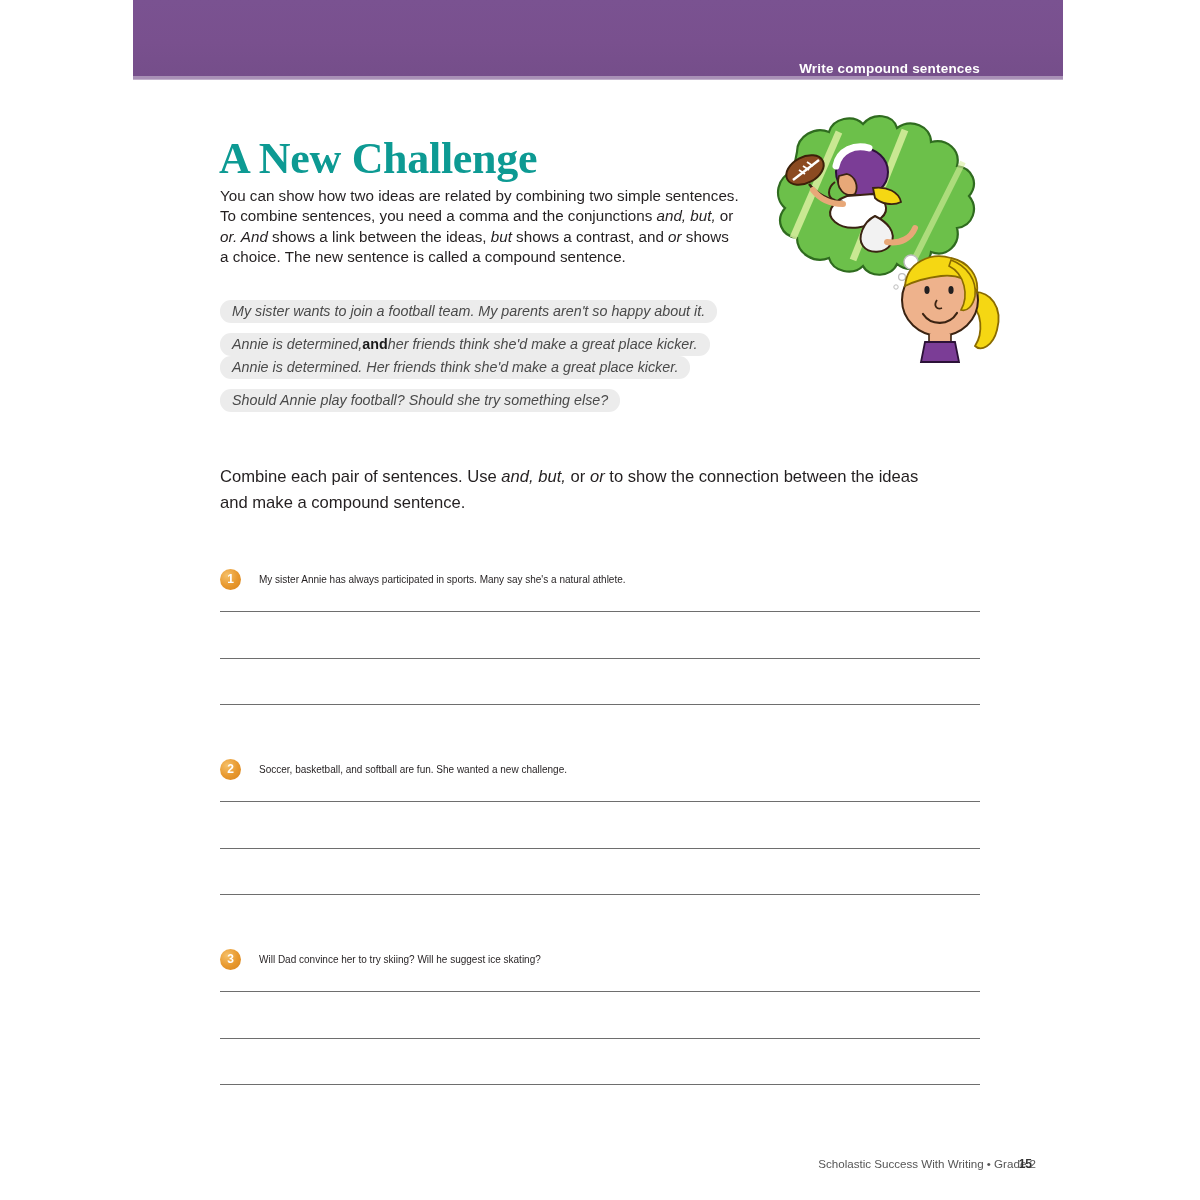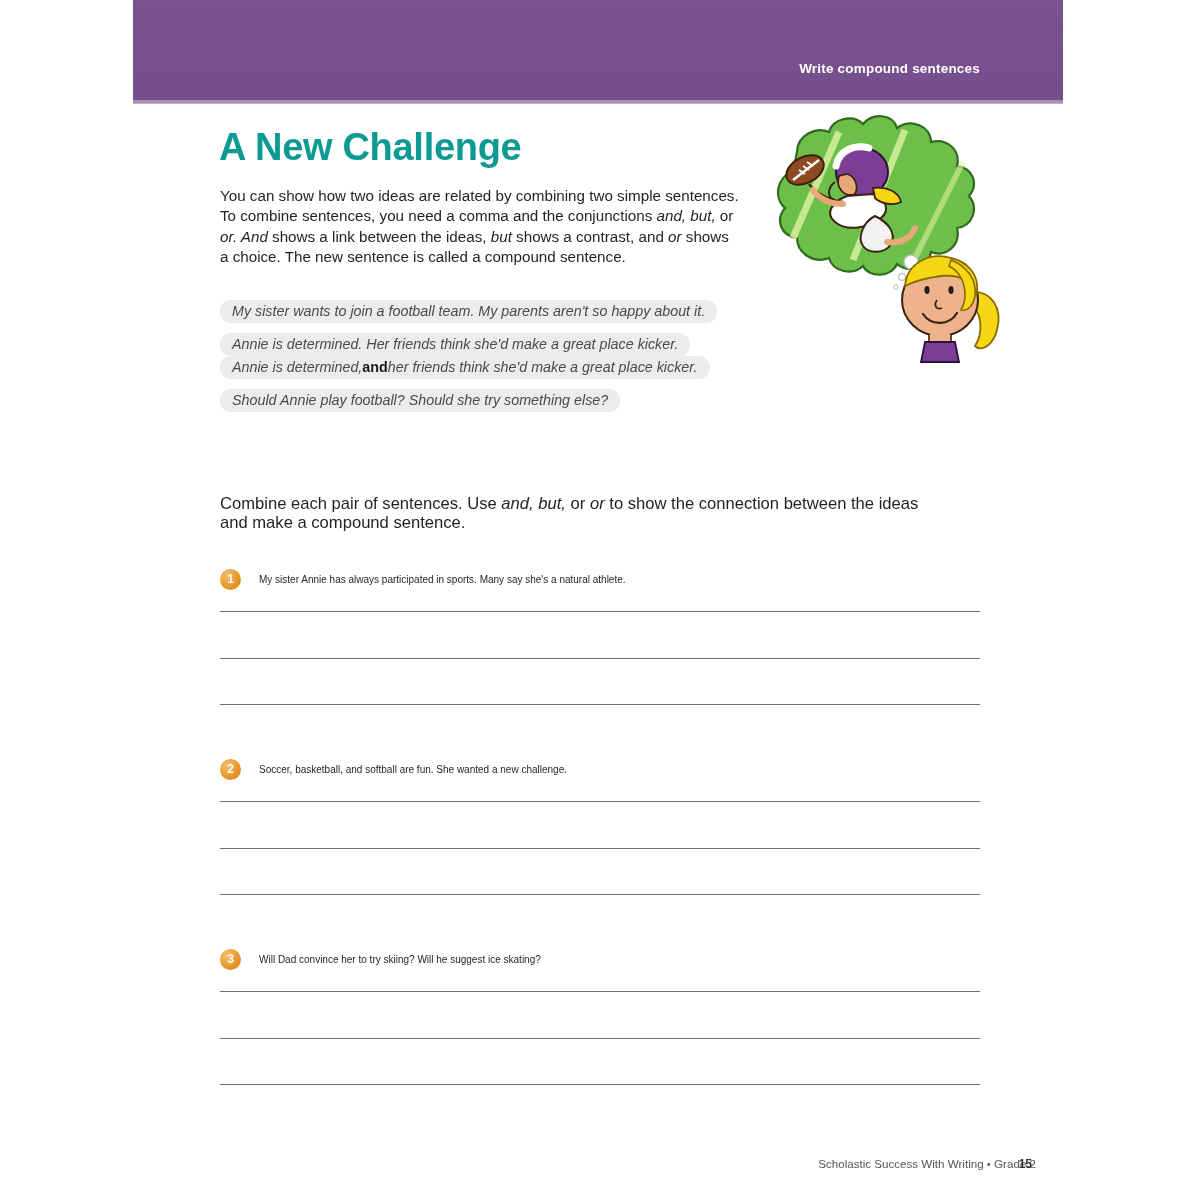--- a/index.html
+++ b/index.html
@@ -14,21 +14,21 @@
     font-family: "Liberation Sans", sans-serif;
     overflow: hidden;
   }
 
   
   .header-band {
     position: absolute;
     left: 133px;
     top: 0;
     width: 930px;
-    height: 100px;
+    height: 76px;
     background: #78528f;
     background: linear-gradient(180deg, #7a5291 0%, #79508e 55%, #754e8a 100%);
     box-shadow: 0 3px 0 rgba(120,82,143,0.35);
   }
   .header-band::after {
     content: "";
     position: absolute;
     left: 0; right: 0; bottom: -4px;
     height: 4px;
     background: rgba(120,82,143,0.45);
@@ -48,25 +48,26 @@
   .page {
     position: absolute;
     left: 0; top: 0;
     width: 1200px;
     height: 1200px;
   }
 
   .title {
     position: absolute;
     left: 219px;
-    top: 126px;
-    font-size: 38px;
+    top: 133px;
+    font-size: 44px;
     font-weight: bold;
     color: #0d9a93;
     letter-spacing: -0.3px;
+    font-family: Liberation Serif, serif;
   }
 
   .intro {
     position: absolute;
     left: 220px;
     top: 186px;
     width: 520px;
     font-size: 15.2px;
     line-height: 20.3px;
     color: #231f20;
@@ -95,24 +96,24 @@
   }
   .ex-line b {
     font-style: normal;
     font-weight: bold;
     color: #1a1a1a;
   }
 
   .instructions {
     position: absolute;
     left: 220px;
-    top: 494px;
+    top: 464px;
     width: 730px;
     font-size: 16.6px;
-    line-height: 19px;
+    line-height: 26px;
     color: #231f20;
   }
   .instructions i { font-style: italic; }
 
   
   .exercise { position: absolute; left: 220px; width: 760px; }
   .ex-head {
     position: relative;
     height: 26px;
   }
@@ -195,26 +196,26 @@
 
   <div class="title">A New Challenge</div>
 
   <div class="intro"><span>You can show how two ideas are related by combining two simple sentences. To combine sentences, you need a comma and the conjunctions </span><i>and,</i><i> but,</i><span> or </span><i>or.</i><i> And</i><span> shows a link between the ideas, </span><i>but</i><span> shows a contrast, and </span><i>or</i><span> shows a choice. The new sentence is called a compound sentence.</span></div>
 
   <div class="examples">
     <div class="ex-group">
       <div class="ex-line">My sister wants to join a football team. My parents aren't so happy about it.</div>
     </div>
     <div class="ex-group">
-      <div class="ex-line">Annie is determined. Her friends think she'd make a great place kicker.</div>
       <div class="ex-line">
           <span>Annie is determined,</span> 
           <b>and</b> 
           <span>her friends think she'd make a great place kicker.</span>
         </div>
+      <div class="ex-line">Annie is determined. Her friends think she'd make a great place kicker.</div>
     </div>
     <div class="ex-group">
       <div class="ex-line">Should Annie play football? Should she try something else?</div>
     </div>
   </div>
 
   <div class="instructions"><span>Combine each pair of sentences. Use </span><i>and,</i><i> but,</i><span> or </span><i>or</i><span> to show the connection between the ideas and make a compound sentence.</span></div>
 
   <div class="exercise" style="top:569px;">
     <div class="ex-head">

